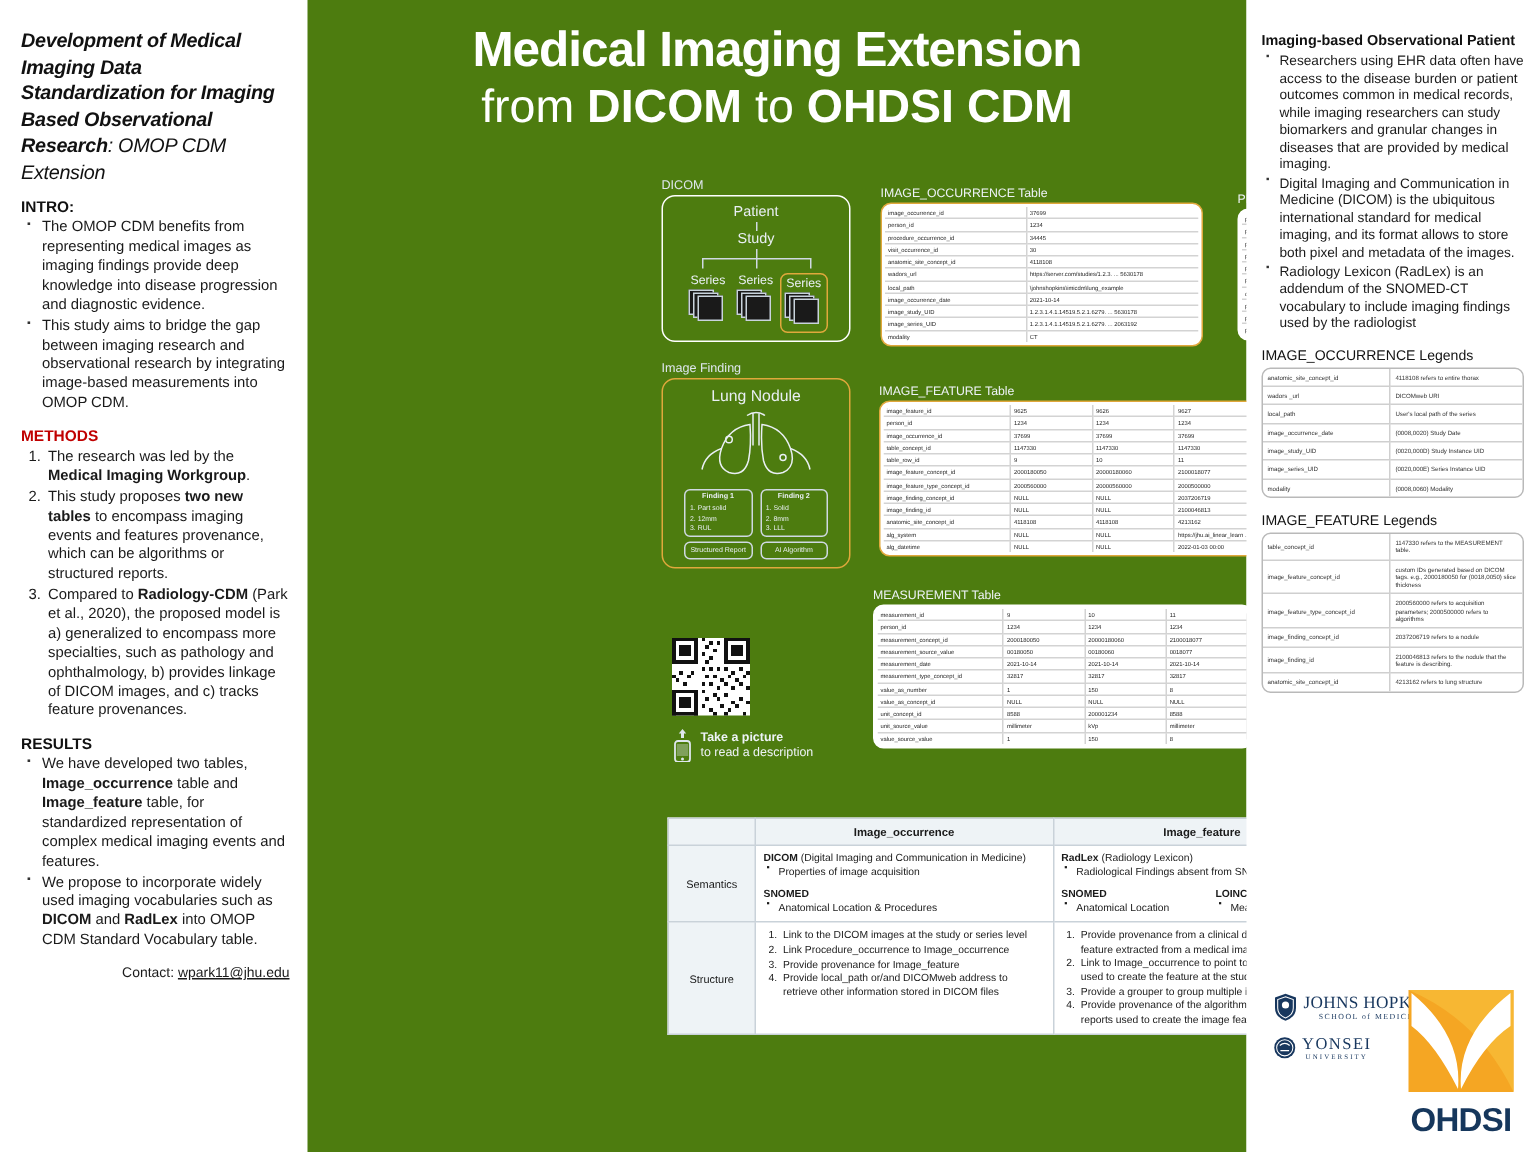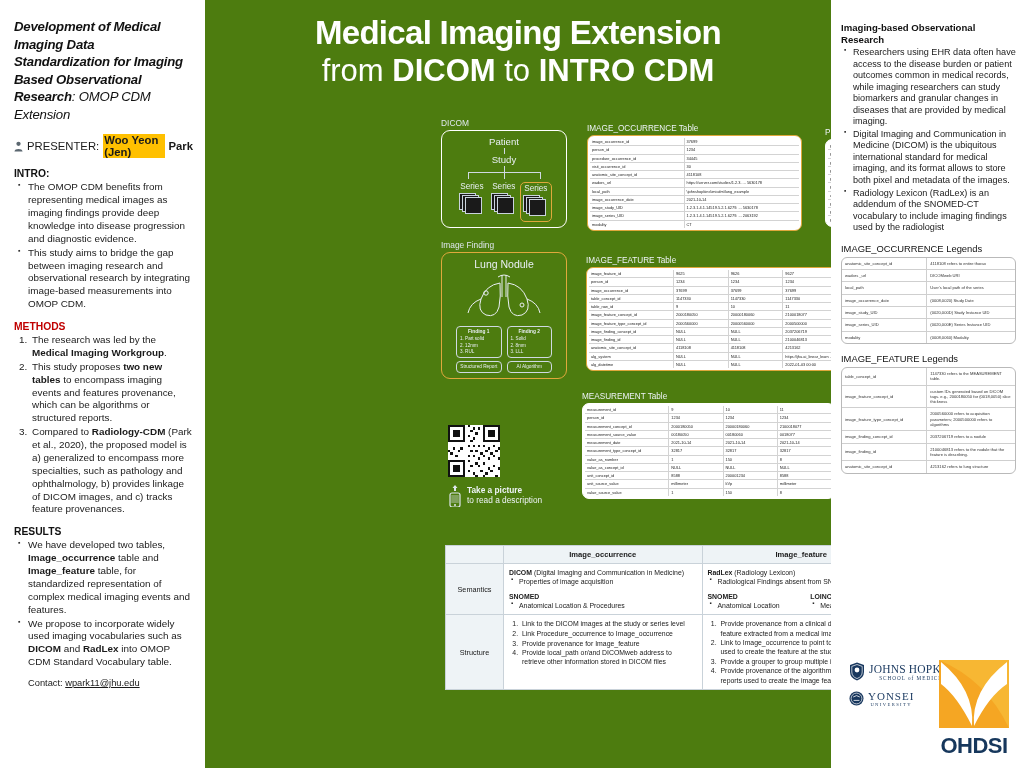--- a/index.html
+++ b/index.html
@@ -37,21 +37,21 @@
     position: relative; padding-left: 10px; font-size: 9.9px; line-height: 1.3;
     color: #1a1a1a; margin-bottom: 1px;
   }
   ul.bullets li::before {
     content: "▪"; position: absolute; left: 0; top: -1px; font-size: 7px; color:#333;
   }
   ol.nums { padding-left: 16px; }
   ol.nums li { font-size: 9.9px; line-height: 1.3; color:#1a1a1a; margin-bottom: 1px; padding-left: 2px; }
   .b { font-weight: 700; }
   .contact {
-    font-size: 9.3px; color:#1a1a1a; margin-top: 9px; padding-left: 14px;
+    font-size: 9.3px; color:#1a1a1a; margin-top: 9px; padding-left: 14px; text-align: right;
   }
   .contact u { text-decoration: underline; }
 
   
   .col-center {
     width: 626px; height: 768px; background: #4d7c0f; position: relative;
     padding: 0;
   }
   .title-block { text-align:center; padding-top: 16px; }
   .title-l1 {
@@ -211,29 +211,20 @@
 </head>
 <body>
 
 <div class="poster">
 
   <div class="col-left">
     <div class="poster-title">
       <span>Development of Medical Imaging Data Standardization for Imaging Based Observational Research</span><span class="thin">: OMOP CDM Extension</span>
     </div>
 
-    <div class="presenter-row">
-      <svg class="person-icon" viewBox="0 0 10 12">
-        <circle cx="5" cy="3" r="2.4" fill="#5b6770"></circle>
-        <path d="M0.5 11.5 C0.5 7.8 9.5 7.8 9.5 11.5 Z" fill="#5b6770"></path>
-      </svg>
-      <span class="presenter-label">PRESENTER:</span>
-      <span class="highlight">Woo Yeon (Jen)</span>
-      <span class="presenter-last">Park</span>
-    </div>
 
     <div class="sec-head">INTRO:</div>
     <ul class="bullets">
       <li>The OMOP CDM benefits from representing medical images as imaging findings provide deep knowledge into disease progression and diagnostic evidence.</li>
       <li>This study aims to bridge the gap between imaging research and observational research by integrating image-based measurements into OMOP CDM.</li>
     </ul>
 
     <div class="sec-head red">METHODS</div>
     <ol class="nums">
       <li>The research was led by the <span class="b">Medical Imaging Workgroup</span>.</li>
@@ -250,21 +241,21 @@
     <div class="contact">
       <span>Contact:</span>
       <u>wpark11@jhu.edu</u>
     </div>
   </div>
 
   <div class="col-center">
 
     <div class="title-block">
       <div class="title-l1">Medical Imaging Extension</div>
-      <div class="title-l2"><span>from </span><span class="bold">DICOM</span><span> to </span><span class="bold">INTRO CDM</span></div>
+      <div class="title-l2"><span>from </span><span class="bold">DICOM</span><span> to </span><span class="bold">OHDSI CDM</span></div>
     </div>
 
     <div class="dicom-wrap">
       <div class="panel-cap">DICOM</div>
       <div class="rounded-box">
         <div class="tree">
           <div class="node">Patient</div>
           <div class="vline"></div>
           <div class="node">Study</div>
           <div class="vline"></div>
@@ -790,21 +781,21 @@
                 </ol>
             </td>
           </tr>
         </tbody>
       </table>
     </div>
 
   </div>
 
   <div class="col-right">
-    <div class="r-head">Imaging-based Observational Research</div>
+    <div class="r-head">Imaging-based Observational Patient</div>
     <ul class="rb" id="right-bullets">
         <li>Researchers using EHR data often have access to the disease burden or patient outcomes common in medical records, while imaging researchers can study biomarkers and granular changes in diseases that are provided by medical imaging.</li>
         <li>Digital Imaging and Communication in Medicine (DICOM) is the ubiquitous international standard for medical imaging, and its format allows to store both pixel and metadata of the images.</li>
         <li>Radiology Lexicon (RadLex) is an addendum of the SNOMED-CT vocabulary to include imaging findings used by the radiologist</li>
       </ul>
 
     <div class="lg-title">IMAGE_OCCURRENCE Legends</div>
     <div class="lgbox">
       <table class="lgtbl">
           <tbody id="lg1">

